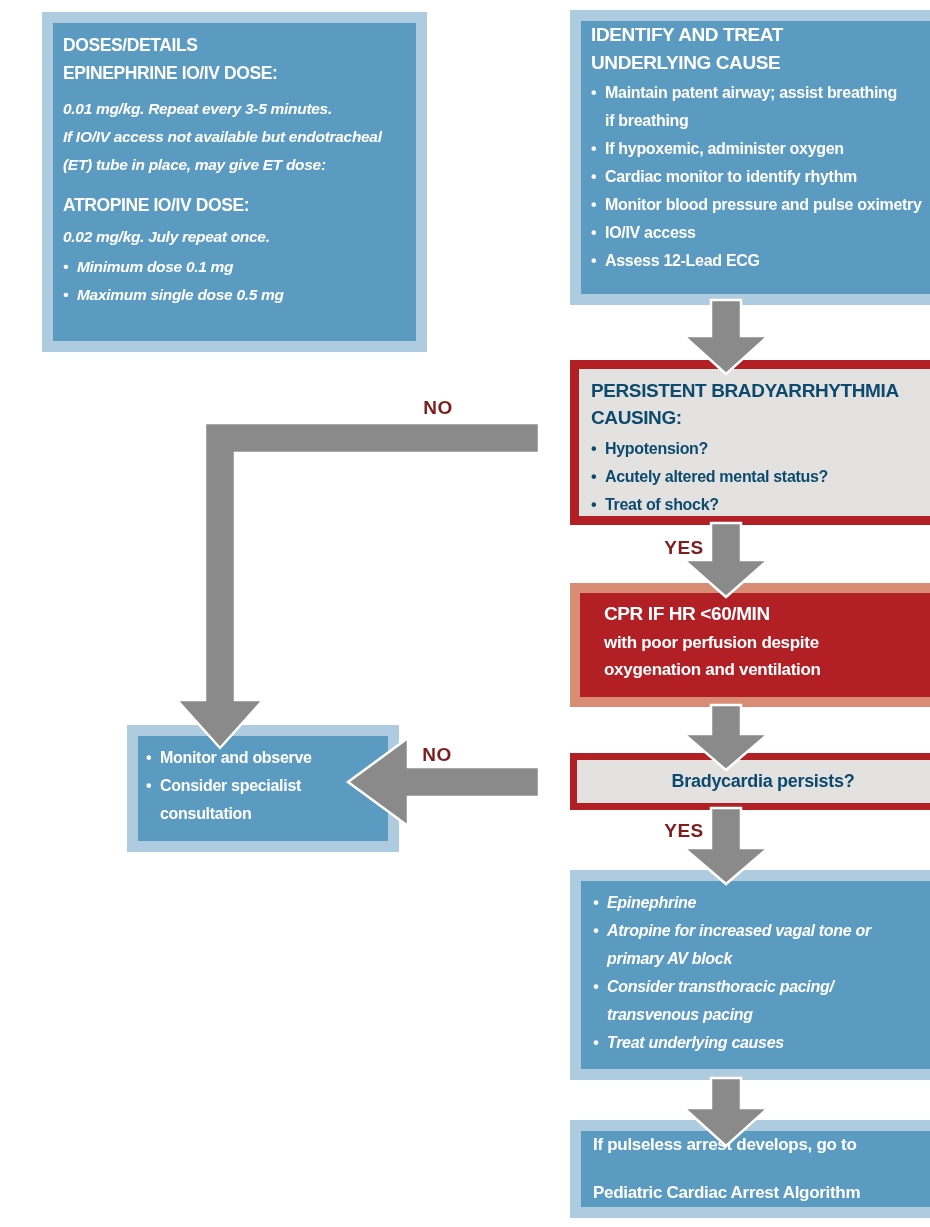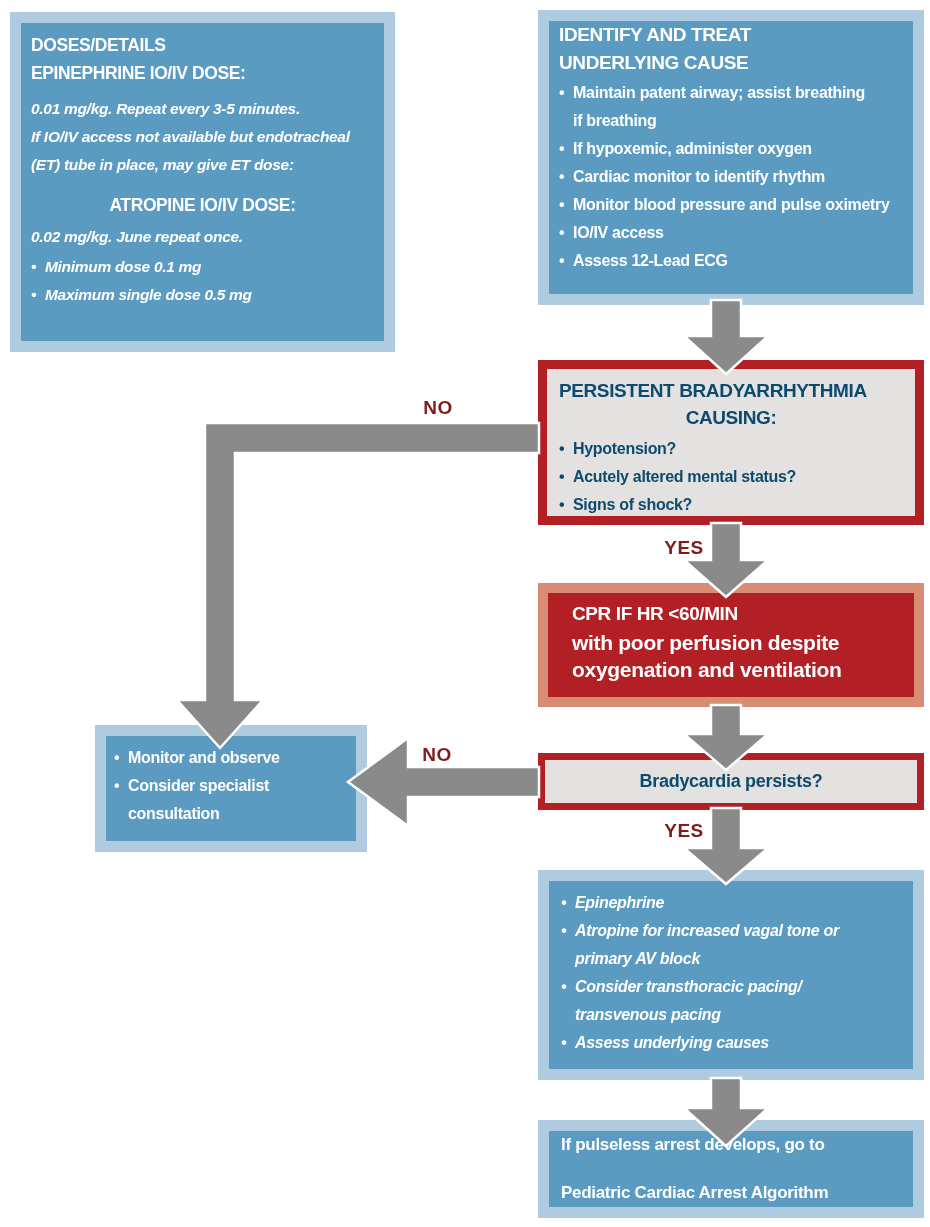--- a/index.html
+++ b/index.html
@@ -1,42 +1,42 @@
 <!DOCTYPE html>
 <html><head>
 <meta charset="utf-8">
 <style>
   html,body{margin:0;padding:0;background:#ffffff;}
   #canvas{
     position:relative;width:930px;height:1227px;background:#ffffff;overflow:hidden;
     font-family:"Liberation Sans",sans-serif;font-weight:700;
   }
-  .box{position:absolute;box-sizing:border-box;}
+  .box{position:absolute;box-sizing:border-box;margin-left:32px;}
   .blue{background:#5B9BC1;border:11px solid #AFCBE0;color:#ffffff;}
   .grayfill{background:#E3E2E0;color:#0c4a6e;}
   .line{white-space:nowrap;}
   .h{font-size:19px;line-height:28px;letter-spacing:-0.4px;}
   .t{font-size:16px;line-height:28px;letter-spacing:-0.3px;}
   .b{font-size:16px;line-height:28px;letter-spacing:-0.3px;}
   .dot{display:inline-block;width:14px;}
   .cont{padding-left:14px;}
 
   #box-doses{left:10px;top:12px;width:385px;height:340px;padding:8px 10px;}
   #box-doses .h{font-size:17.5px;}
   #box-doses .t,#box-doses .b{font-size:15.5px;font-style:italic;}
-  .mb8{margin-bottom:8px;} .mb4{margin-bottom:4px;text-align:center;} .mt12{margin-top:12px;} .mb2{margin-bottom:2px;}
+  .mb8{margin-bottom:8px;} .mb4{margin-bottom:4px;} .mt12{margin-top:12px;} .mb2{margin-bottom:2px;}
 
   #box-identify{left:538px;top:10px;width:386px;height:295px;padding:0 10px;}
 
   #box-persistent{left:538px;top:360px;width:386px;height:165px;border:9px solid #B22025;padding:8px 12px;}
   #box-persistent .h{line-height:27px;}
 
   #box-cpr{left:538px;top:583px;width:386px;height:124px;background:#B22025;border:10px solid #D78C73;color:#fff;padding:6px 24px;}
   #box-cpr .h{line-height:30px;}
-  #box-cpr .t{font-size:21px;line-height:27px;}
+  #box-cpr .t{font-size:17px;line-height:27px;}
 
   #box-bradycardia{left:538px;top:753px;width:386px;height:57px;border:7px solid #B22025;
     display:flex;align-items:center;justify-content:center;font-size:18px;letter-spacing:-0.3px;}
 
   #box-treatment{left:538px;top:870px;width:386px;height:210px;padding:8px 12px;font-style:italic;}
   #box-final{left:538px;top:1120px;width:386px;height:98px;display:flex;flex-direction:column;
     justify-content:space-between;padding:0 12px;}
   #box-final .t{font-size:17px;line-height:28px;}
 
   #box-monitor{left:95px;top:725px;width:272px;height:127px;padding:8px 8px;}
@@ -52,21 +52,21 @@
 
 <div id="canvas">
 
   <div class="box blue" id="box-doses">
     <div class="line h">DOSES/DETAILS</div>
     <div class="line h mb8">EPINEPHRINE IO/IV DOSE:</div>
     <div class="line t">0.01 mg/kg. Repeat every 3-5 minutes.</div>
     <div class="line t">If IO/IV access not available but endotracheal</div>
     <div class="line t">(ET) tube in place, may give ET dose:</div>
     <div class="line h mt12 mb4">ATROPINE IO/IV DOSE:</div>
-    <div class="line t mb2">0.02 mg/kg. June repeat once.</div>
+    <div class="line t mb2">0.02 mg/kg. July repeat once.</div>
     <div class="line b"><span class="dot">•</span><span>Minimum dose 0.1 mg</span></div>
     <div class="line b"><span class="dot">•</span><span>Maximum single dose 0.5 mg</span></div>
   </div>
 
   <div class="box blue" id="box-identify">
     <div class="line h">IDENTIFY AND TREAT</div>
     <div class="line h mb2">UNDERLYING CAUSE</div>
     <div class="line b"><span class="dot">•</span><span>Maintain patent airway; assist breathing</span></div>
     <div class="line b cont">if breathing</div>
     <div class="line b"><span class="dot">•</span><span>If hypoxemic, administer oxygen</span></div>
@@ -74,40 +74,40 @@
     <div class="line b"><span class="dot">•</span><span>Monitor blood pressure and pulse oximetry</span></div>
     <div class="line b"><span class="dot">•</span><span>IO/IV access</span></div>
     <div class="line b"><span class="dot">•</span><span>Assess 12-Lead ECG</span></div>
   </div>
 
   <div class="box grayfill" id="box-persistent">
     <div class="line h">PERSISTENT BRADYARRHYTHMIA</div>
     <div class="line h mb4">CAUSING:</div>
     <div class="line b"><span class="dot">•</span><span>Hypotension?</span></div>
     <div class="line b"><span class="dot">•</span><span>Acutely altered mental status?</span></div>
-    <div class="line b"><span class="dot">•</span><span>Signs of shock?</span></div>
+    <div class="line b"><span class="dot">•</span><span>Treat of shock?</span></div>
   </div>
 
   <div class="box" id="box-cpr">
     <div class="line h">CPR IF HR &lt;60/MIN</div>
     <div class="line t">with poor perfusion despite</div>
     <div class="line t">oxygenation and ventilation</div>
   </div>
 
   <div class="box grayfill" id="box-bradycardia">
     <div class="line">Bradycardia persists?</div>
   </div>
 
   <div class="box blue" id="box-treatment">
     <div class="line b"><span class="dot">•</span><span>Epinephrine</span></div>
     <div class="line b"><span class="dot">•</span><span>Atropine for increased vagal tone or</span></div>
     <div class="line b cont">primary AV block</div>
     <div class="line b"><span class="dot">•</span><span>Consider transthoracic pacing/</span></div>
     <div class="line b cont">transvenous pacing</div>
-    <div class="line b"><span class="dot">•</span><span>Assess underlying causes</span></div>
+    <div class="line b"><span class="dot">•</span><span>Treat underlying causes</span></div>
   </div>
 
   <div class="box blue" id="box-final">
     <div class="line t">If pulseless arrest develops, go to</div>
     <div class="line t">Pediatric Cardiac Arrest Algorithm</div>
   </div>
 
   <div class="box blue" id="box-monitor">
     <div class="line b"><span class="dot">•</span><span>Monitor and observe</span></div>
     <div class="line b"><span class="dot">•</span><span>Consider specialist</span></div>

